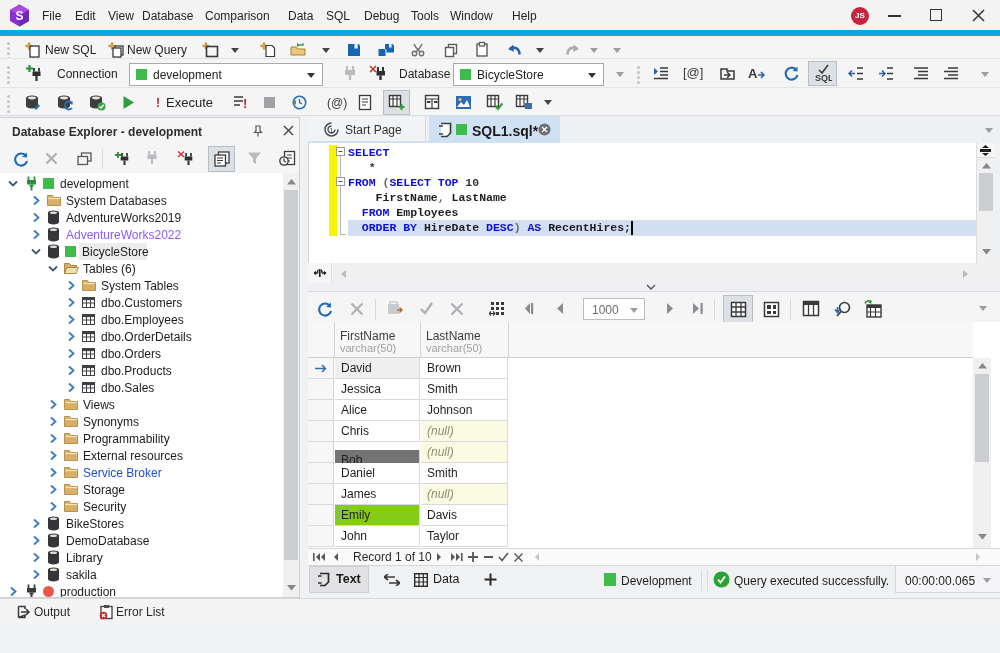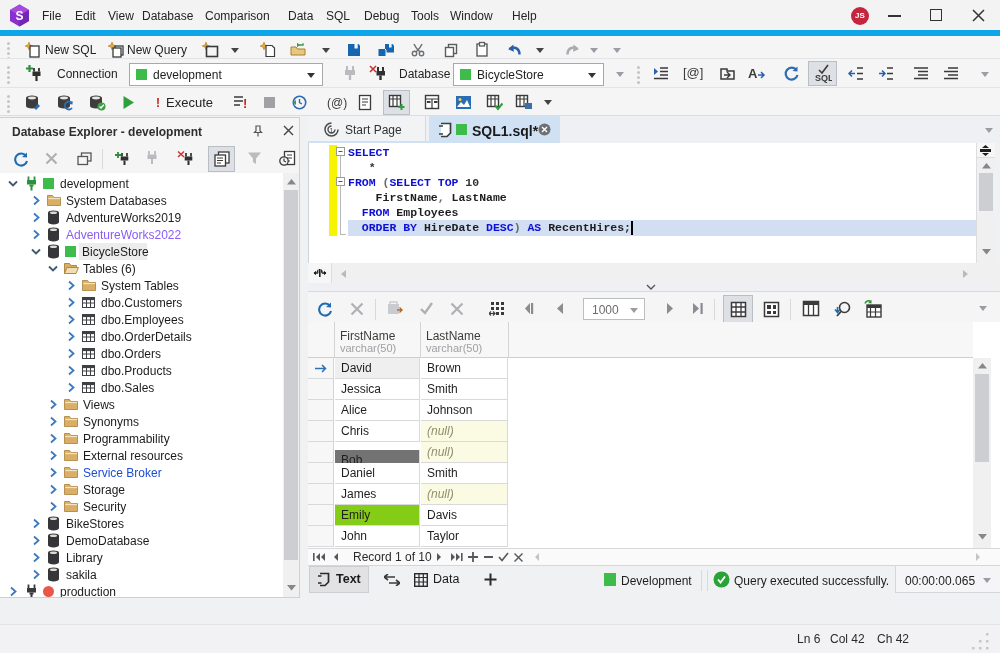--- a/index.html
+++ b/index.html
@@ -878,29 +878,28 @@
   <svg class="ic" style="left:405px;top:5px" width="17" height="17" viewBox="0 0 17 17">
         <circle cx="8.5" cy="8.5" r="8" fill="#2aa238"></circle>
         <path d="M5,8.5 L7.5,11.5 L12,5.5" stroke="#fff" stroke-width="1.9" fill="none"></path>
       </svg>
   <span class="abs" style="left:426px;top:8px;color:#1e1e1e;font-size:12px">Query executed successfully.</span>
   <div class="abs" style="left:587px;top:0;width:105px;height:27px;background:#f5f5f7;border-left:1px solid #d5d6d9;border-bottom:1px solid #d5d6d9"></div>
   <span class="abs" style="left:597px;top:8px;color:#1e1e1e;font-size:12px">00:00:00.065</span>
   <div class="dar dis" style="left:675px;top:12px"></div>
 </div>
 
-<div id="sbar">
-  <span class="abs" style="left:797px;top:7px">Ln 6</span>
-  <span class="abs" style="left:830px;top:7px">Col 42</span>
-  <span class="abs" style="left:877px;top:7px">Ch 42</span>
-  <svg class="ic" style="left:962px;top:8px" width="28" height="17" viewBox="0 0 28 17">
-    <g fill="#c6c7ca">
-          <rect x="24" y="0" width="2.5" height="2.5"></rect>
-          <rect x="24" y="7" width="2.5" height="2.5"></rect>
-          <rect x="24" y="14" width="2.5" height="2.5"></rect>
-          <rect x="17" y="7" width="2.5" height="2.5"></rect>
-          <rect x="17" y="14" width="2.5" height="2.5"></rect>
-          <rect x="10" y="14" width="2.5" height="2.5"></rect>
-        </g>
-  </svg>
+<div id="obar">
+  <svg class="ic" style="left:17px;top:6px" width="15" height="14" viewBox="0 0 15 14">
+    <path d="M1.5,1.5 L8,1.5 L8,4 M8,10 L8,12.5 L1.5,12.5 Z M1.5,1.5 L1.5,12.5" fill="none" stroke="#3a3a3a" stroke-width="1.5"></path>
+    <path d="M4,7 L12,7 M9,4 L12,7 L9,10" fill="none" stroke="#3a3a3a" stroke-width="1.5"></path>
+  </svg>
+  <span class="abs" style="left:34px;top:6px;font-size:12px;color:#2b2b2b">Output</span>
+  <svg class="ic" style="left:99px;top:5px" width="15" height="16" viewBox="0 0 15 16">
+    <rect x="2" y="2.5" width="11" height="12" fill="#fff" stroke="#4a4a4a" stroke-width="1.4"></rect>
+    <rect x="5" y="1" width="5" height="3" fill="#4a4a4a"></rect>
+    <circle cx="4.5" cy="11.5" r="3.8" fill="#d02a2a"></circle>
+    <path d="M3,10 L6,13 M6,10 L3,13" stroke="#fff" stroke-width="1.1"></path>
+  </svg>
+  <span class="abs" style="left:116px;top:6px;font-size:12px;color:#2b2b2b">Error List</span>
 </div>
 
 </div>
 
 </body></html>

